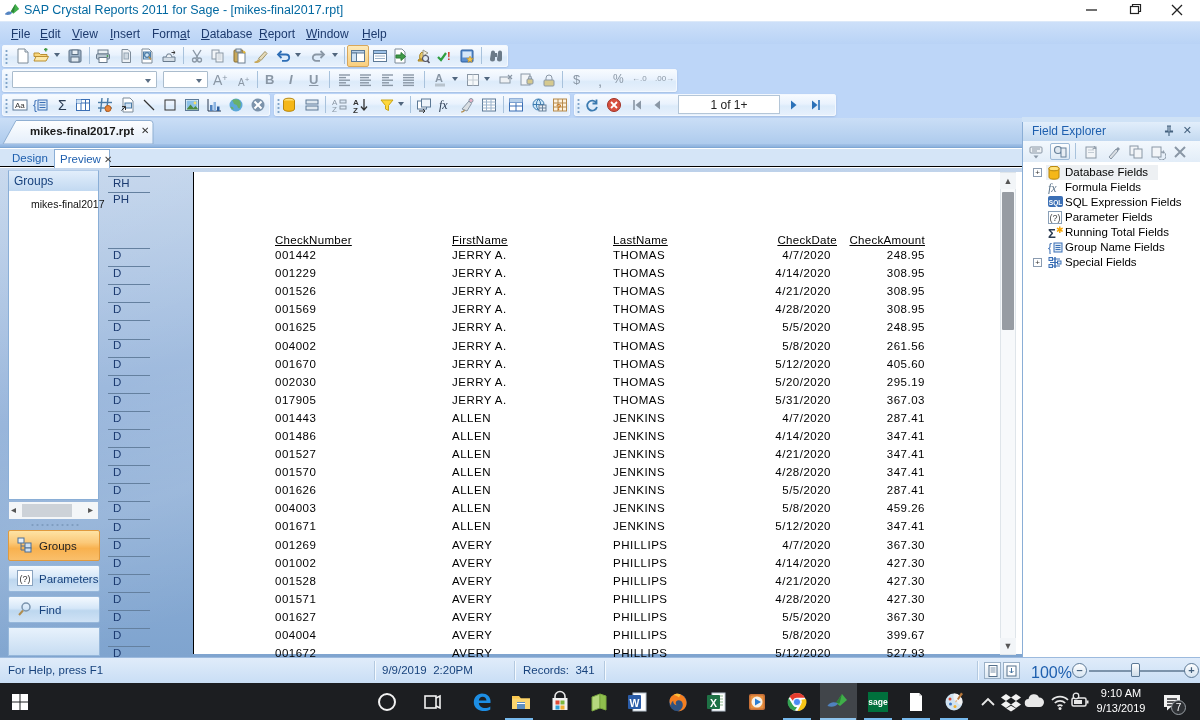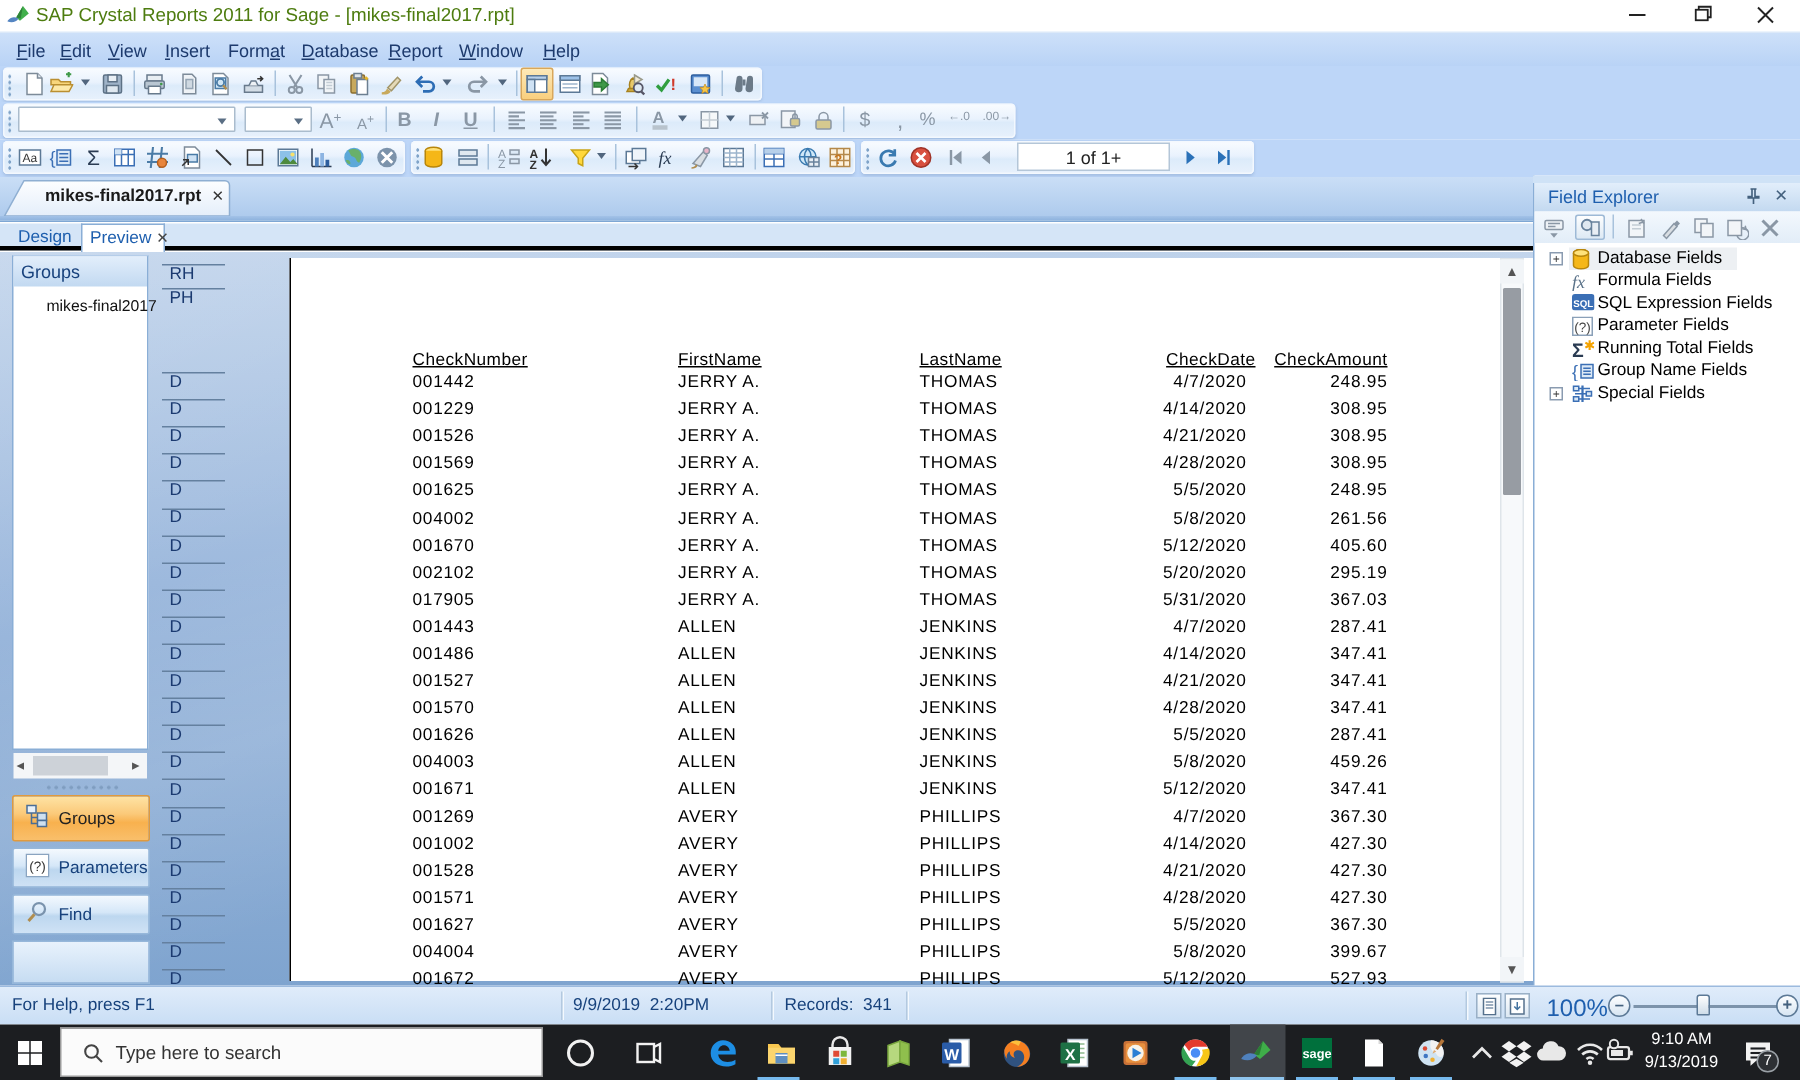--- a/index.html
+++ b/index.html
@@ -1,20 +1,20 @@
 <!DOCTYPE html>
 <html><head><meta charset="utf-8">
 <style>
 *{margin:0;padding:0;box-sizing:border-box}
 html,body{width:1200px;height:720px;overflow:hidden}
 body{font-family:"Liberation Sans",sans-serif;position:relative;background:#fff}
 .abs{position:absolute}
 
 #titlebar{left:0;top:0;width:1200px;height:21px;background:#fff;}
-#titletext{left:24px;top:3px;font-size:12.5px;color:#4d7c0f}
+#titletext{left:24px;top:3px;font-size:12.5px;color:#0369a1}
 .wbtn{top:0;height:20px;width:30px;color:#222;text-align:center}
 
 #menubar{left:0;top:21px;width:1200px;height:23px;background:linear-gradient(#cde0f9,#b9d3f6);border-top:1px solid #dce9f9}
 .mi{position:absolute;top:5px;font-size:12px;color:#1d3a6d}
 .mi u{text-decoration:underline}
 
 .tbrow{left:0;width:1200px;background:#bdd6f8}
 .chunk{position:absolute;top:1px;height:22px;border-radius:3px;background:linear-gradient(#f9fcff,#e9f2fd 45%,#dcebfa 55%,#e8f1fc);box-shadow:inset 0 0 0 1px #f3f8fe,0 1px 2px rgba(90,120,160,.25)}
 #tb1{top:44px;height:24px}
 #tb2{top:68px;height:25px}
@@ -28,21 +28,21 @@
 .ddarr{position:absolute;top:9px;width:0;height:0;border-left:3px solid transparent;border-right:3px solid transparent;border-top:4px solid #51667e}
 
 #navbox{position:absolute;left:678px;top:2px;width:102px;height:19px;background:#fff;border:1px solid #b4c6d8;text-align:center;font-size:12px;color:#222;line-height:18px}
 
 #tabstrip{left:0;top:118px;width:1022px;height:26px;background:linear-gradient(#cadef6,#aecbed)}
 #doctab{position:absolute;left:2px;top:2px;width:152px;height:24px}
 #doctabtxt{position:absolute;left:30px;top:7px;font-size:11.5px;font-weight:bold;color:#1a1a1a}
 #doctabx{position:absolute;left:141px;top:7px;font-size:10px;color:#333}
 #tabstripline{left:0;top:144px;width:1022px;height:4px;background:linear-gradient(#a3c2e8,#8db2dd);border-bottom:1px solid #7fa7d4}
 
-#dprow{left:0;top:149px;width:1022px;height:18px;background:#d5e5f7;border-bottom:3px solid #000000}
+#dprow{left:0;top:149px;width:1022px;height:18px;background:#d5e5f7;border-bottom:1px solid #000000}
 .dptab{position:absolute;top:0;height:19px;font-size:12px;color:#1e5fae;padding:3px 8px 0 8px;white-space:nowrap}
 #prevtab{left:54px;width:56px;background:#fff;border:1px solid #8aaed6;border-bottom:none;padding:3px 0 0 5px;font-size:11.5px}
 
 #workbg{left:0;top:168px;width:1022px;height:489px;background:linear-gradient(160deg,rgba(255,255,255,.18) 0%,rgba(255,255,255,0) 30%,rgba(255,255,255,.10) 45%,rgba(255,255,255,0) 60%),linear-gradient(#bdd1ea,#9db9dd 45%,#7fa4cf)}
 
 #leftpanel{left:8px;top:170px;width:91px;height:330px;background:#fff;border:1px solid #8aaed6;border-top:1px solid #b5cde9}
 #groupshdr{left:9px;top:171px;width:89px;height:20px;background:linear-gradient(#e2eefb,#c2d9f1);font-size:12px;color:#17417c;padding:3px 0 0 5px}
 #treelbl{left:31px;top:198px;font-size:10.5px;color:#111}
 #hscroll{left:9px;top:502px;width:89px;height:17px;background:#f4f6f8}
 #hthumb{left:22px;top:504px;width:50px;height:13px;background:#cdd2d8}
@@ -739,21 +739,21 @@
       <span class="c5">261.56</span>
     </div>
 <div class="rr" style="top:186px">
       <span class="c1">001670</span>
       <span class="c2">JERRY A.</span>
       <span class="c3">THOMAS</span>
       <span class="c4">5/12/2020</span>
       <span class="c5">405.60</span>
     </div>
 <div class="rr" style="top:204px">
-      <span class="c1">002102</span>
+      <span class="c1">002030</span>
       <span class="c2">JERRY A.</span>
       <span class="c3">THOMAS</span>
       <span class="c4">5/20/2020</span>
       <span class="c5">295.19</span>
     </div>
 <div class="rr" style="top:222px">
       <span class="c1">017905</span>
       <span class="c2">JERRY A.</span>
       <span class="c3">THOMAS</span>
       <span class="c4">5/31/2020</span>
@@ -1045,27 +1045,20 @@
  <div class="tbicon" style="left:0px;width:40px">
       <svg width="24" height="24" viewBox="0 0 24 24">
         <g fill="#fff">
           <rect x="4" y="4" width="7.5" height="7.5"></rect>
           <rect x="12.5" y="4" width="7.5" height="7.5"></rect>
           <rect x="4" y="12.5" width="7.5" height="7.5"></rect>
           <rect x="12.5" y="12.5" width="7.5" height="7.5"></rect>
         </g>
       </svg>
     </div>
-<div id="searchbox">
-      <svg width="14" height="14" viewBox="0 0 14 14">
-        <circle cx="6" cy="6" r="4.2" fill="none" stroke="#444" stroke-width="1.4"></circle>
-        <line x1="9" y1="9" x2="13" y2="13" stroke="#444" stroke-width="1.4"></line>
-      </svg>
-      <span id="searchtext">Type here to search</span>
-    </div>
 <div class="tbicon" style="left:368px;width:38px">
       <svg width="24" height="24" viewBox="0 0 24 24">
         <circle cx="12" cy="12" r="8" fill="none" stroke="#f2f2f2" stroke-width="2"></circle>
       </svg>
     </div>
 <div class="tbicon" style="left:413px;width:38px">
       <svg width="24" height="24" viewBox="0 0 24 24">
         <rect x="5" y="6" width="11" height="12" fill="none" stroke="#f2f2f2" stroke-width="1.6"></rect>
         <path d="M16 8 l4-2 v12 l-4-2" fill="none" stroke="#f2f2f2" stroke-width="1.6"></path>
       </svg>

